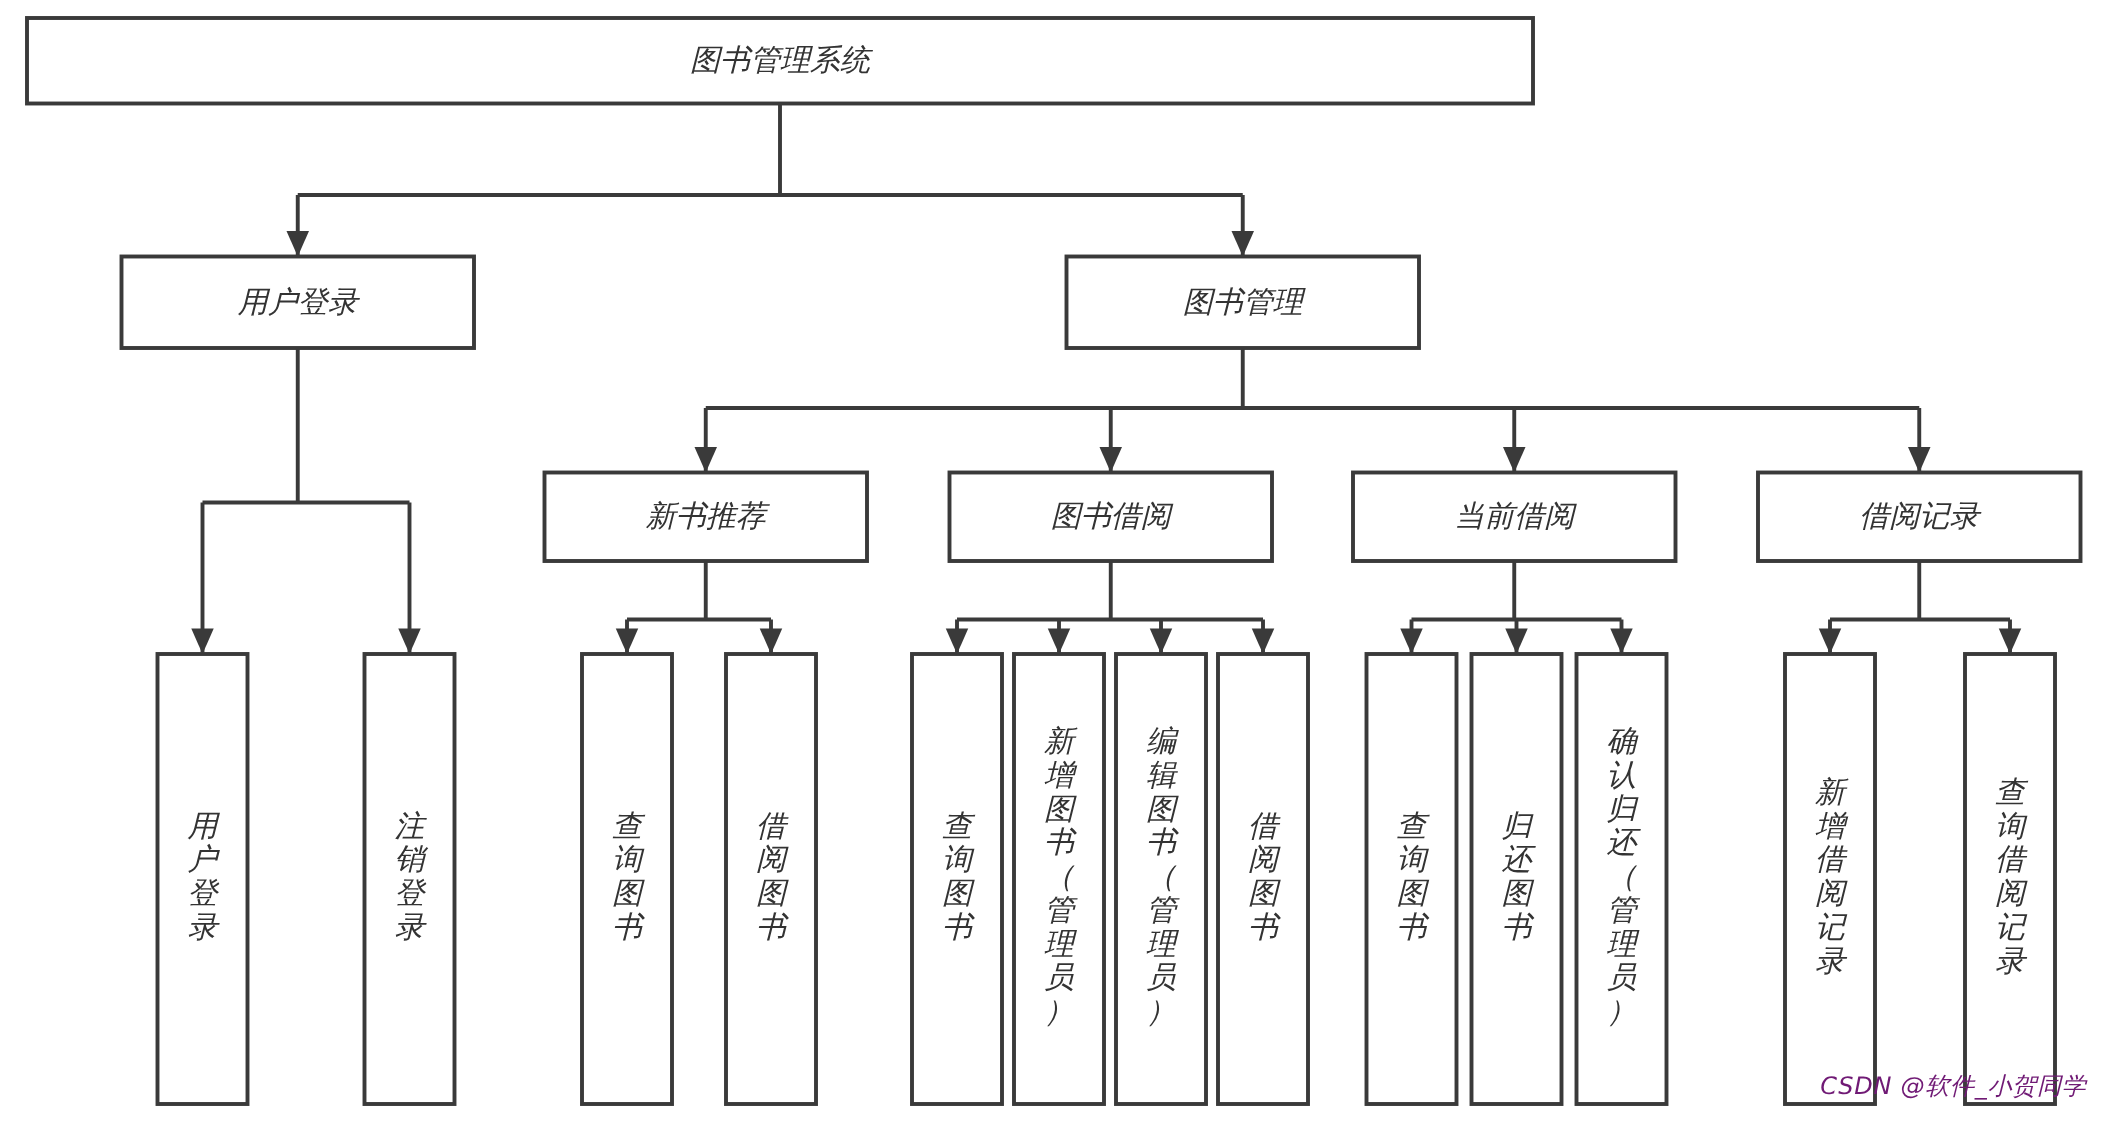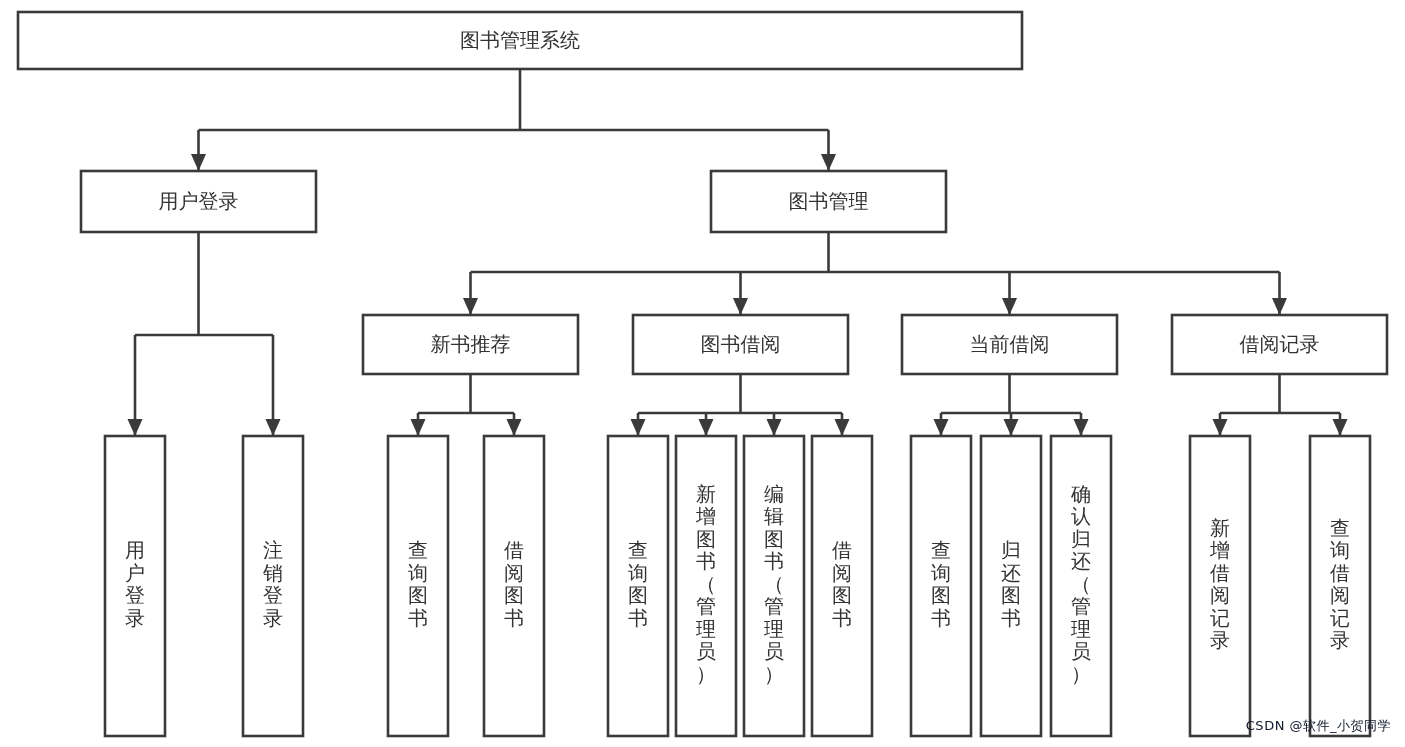--- a/index.html
+++ b/index.html
@@ -11,20 +11,21 @@
     width: 1405px;
     height: 747px;
     font-family: "DejaVu Sans", "Liberation Sans", sans-serif;
     overflow: hidden;
   }
   #diagram-root {
     position: relative;
     width: 1405px;
     height: 747px;
     background: #ffffff;
+    font-style: italic;
   }
   svg#tree-svg {
     position: absolute;
     top: 0;
     left: 0;
     width: 1405px;
     height: 747px;
   }
   .node-box {
     fill: #ffffff;
@@ -52,22 +53,22 @@
   }
   .arrow-head {
     fill: #3a3a3a;
     stroke: none;
   }
   .watermark {
     position: absolute;
     right: 14px;
     bottom: 12px;
     font-family: "DejaVu Sans", "Liberation Sans", sans-serif;
-    font-size: 13px;
-    color: #0f172a;
+    font-size: 16px;
+    color: #701a75;
     white-space: nowrap;
     letter-spacing: 0.5px;
     user-select: none;
   }
 </style>
 </head>
 <body>
 
 <div id="diagram-root">
   <svg id="tree-svg" viewBox="0 0 1405 747" xmlns="http://www.w3.org/2000/svg">

